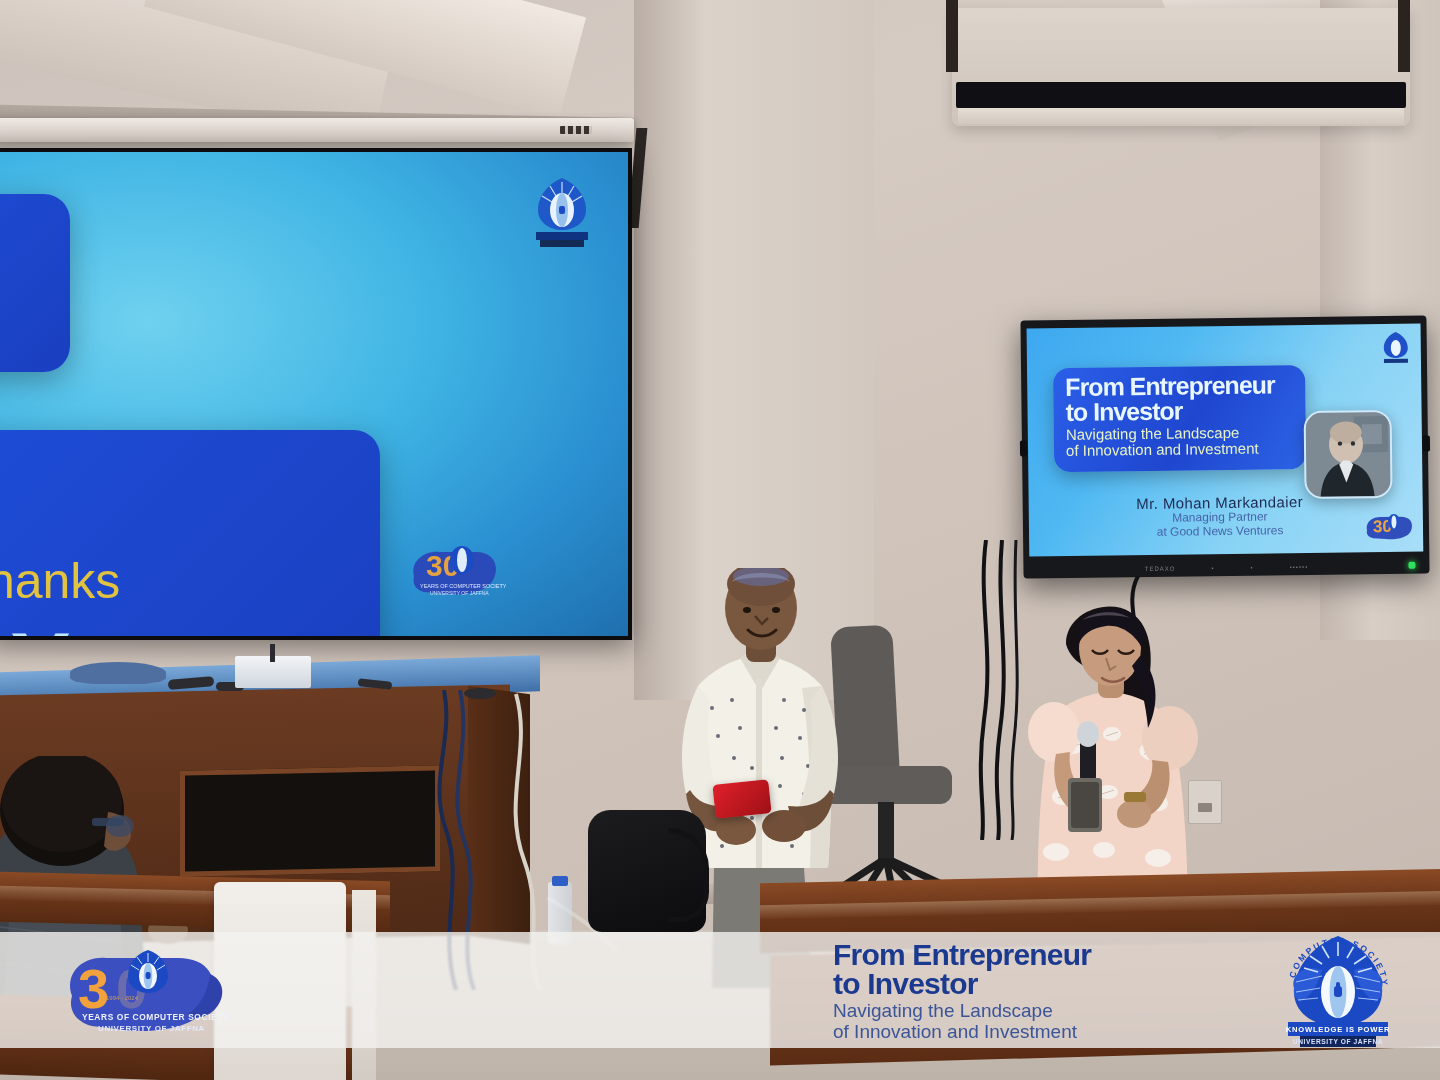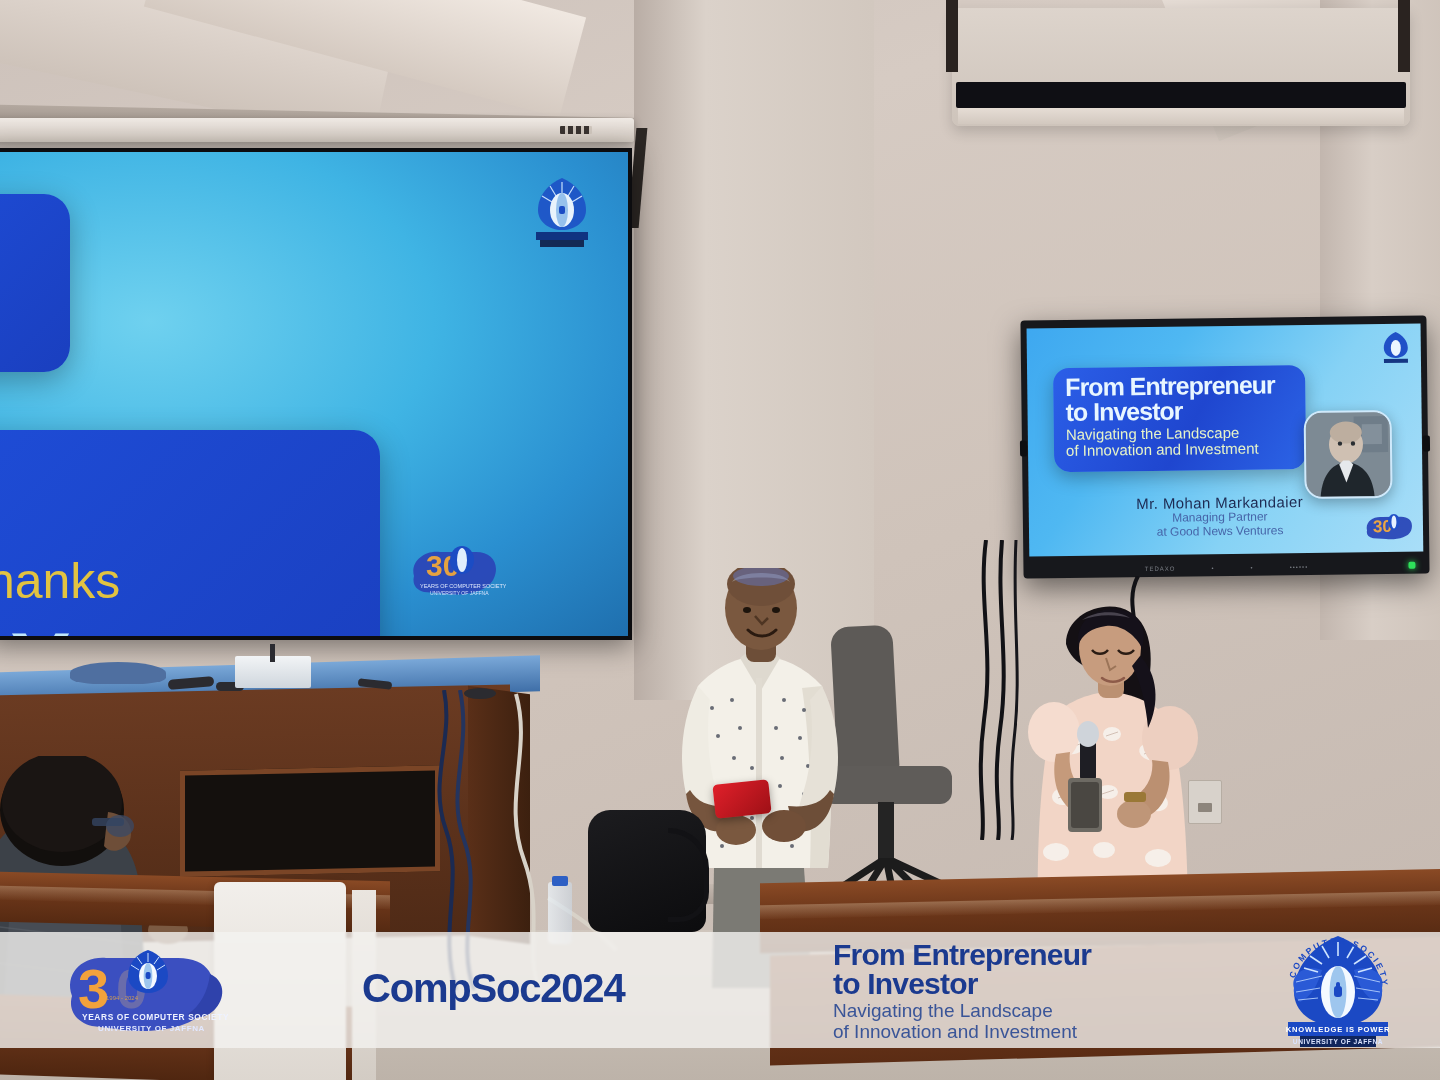--- a/index.html
+++ b/index.html
@@ -488,21 +488,20 @@
         <ellipse cx="26" cy="28" rx="9" ry="13" fill="#f4f9ff"></ellipse>
         <ellipse cx="26" cy="28" rx="4.4" ry="13" fill="#9ec6ee"></ellipse>
         <rect x="23.6" y="24" width="5" height="7" rx="2" fill="#1b49c4"></rect>
       </g>
       <text x="24" y="86" font-family="Liberation Sans,sans-serif" font-size="8.4" font-weight="700" letter-spacing=".6" fill="#eef2ff">YEARS OF COMPUTER SOCIETY</text>
       <text x="40" y="97" font-family="Liberation Sans,sans-serif" font-size="8" font-weight="700" letter-spacing=".6" fill="#e2e8ff">UNIVERSITY OF JAFFNA</text>
       <text x="48" y="66" font-family="Liberation Sans,sans-serif" font-size="6" fill="#d9a24e" opacity=".9">1994 - 2024</text>
     </svg>
   </div>
 
-  <div id="banner-compsoc">CompSoc2024</div>
 
   <div id="banner-title">
     <div>From Entrepreneur</div>
     <div>to Investor</div>
   </div>
   <div id="banner-subtitle">
     <div>Navigating the Landscape</div>
     <div>of Innovation and Investment</div>
   </div>
 

